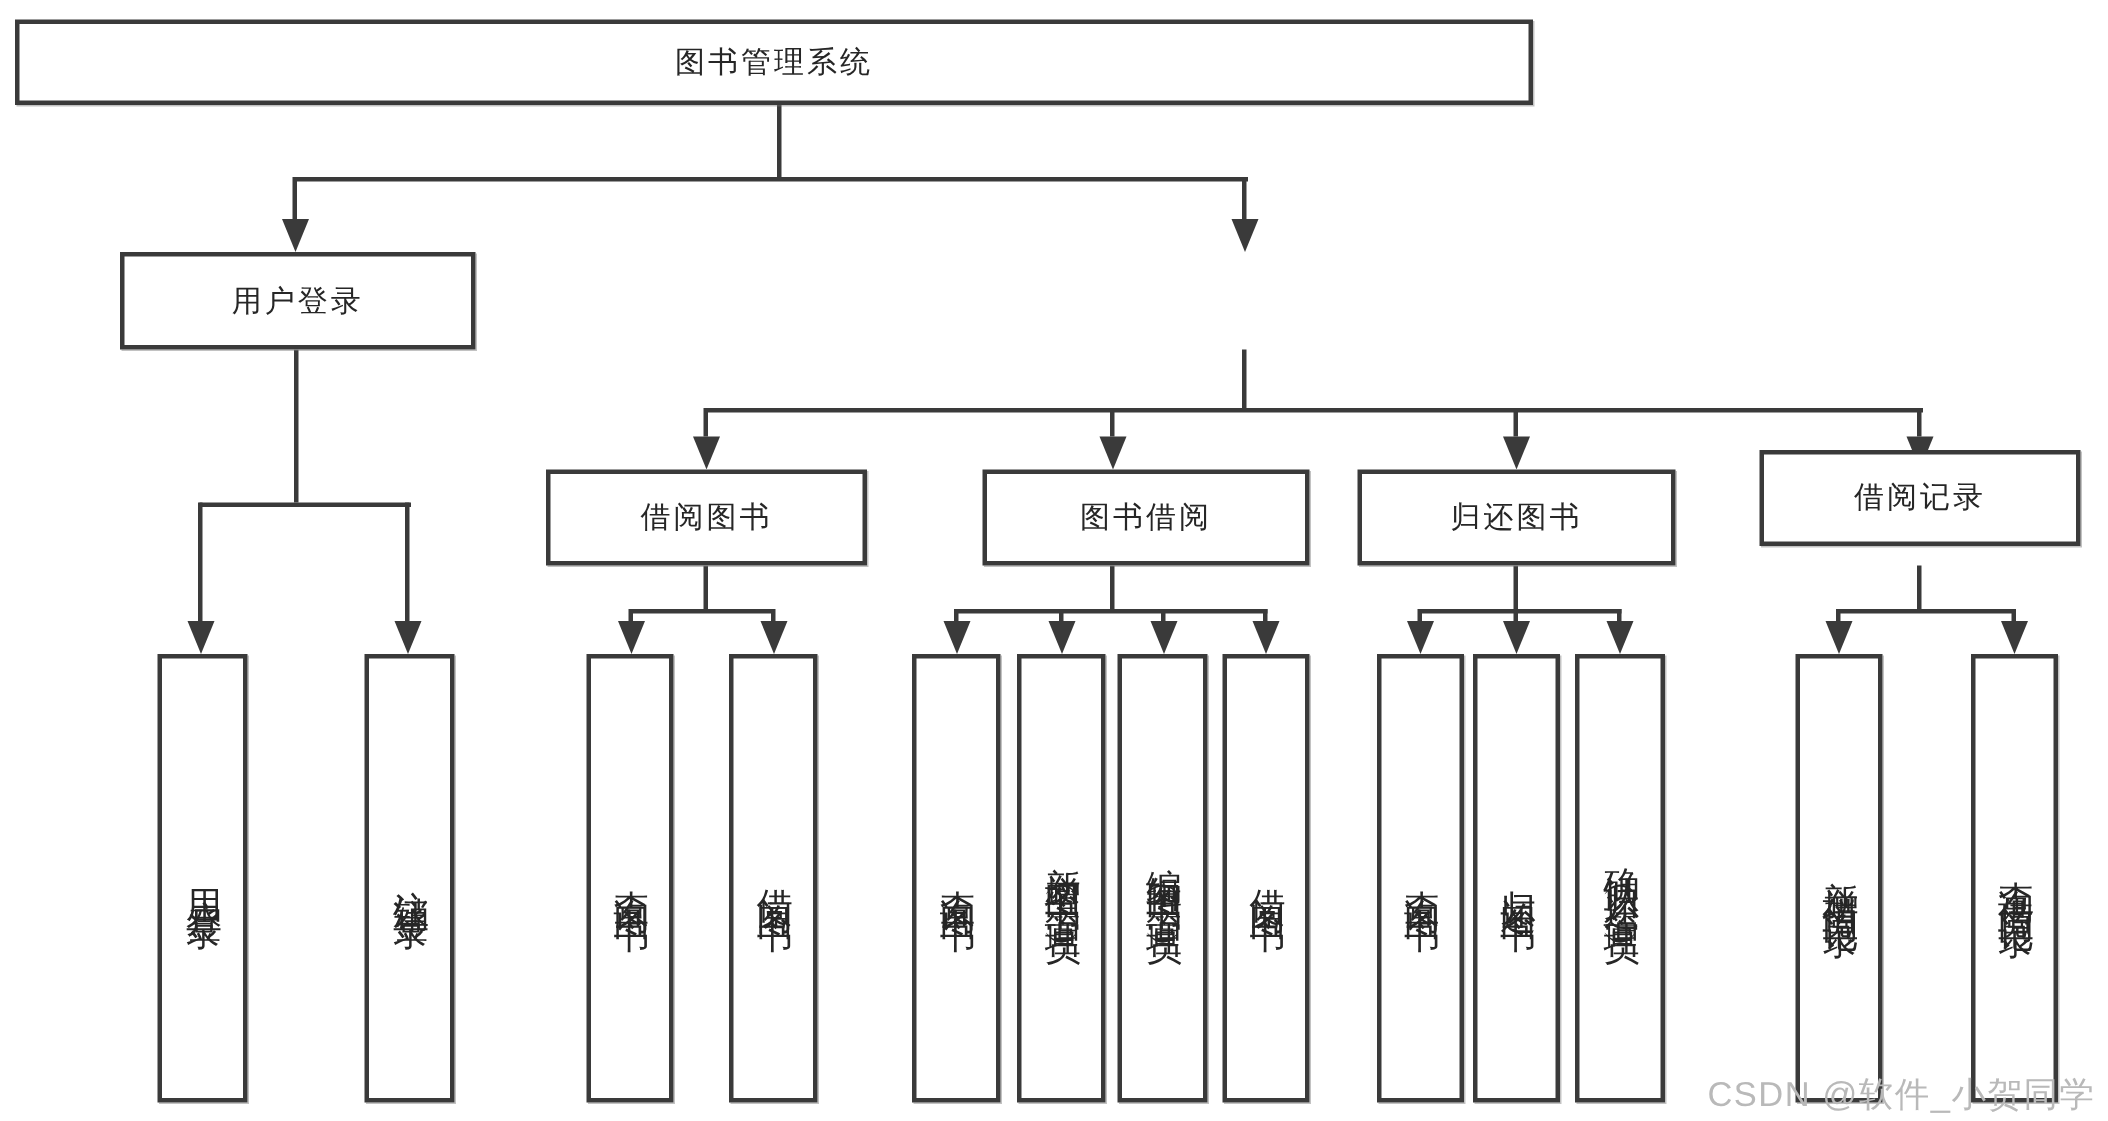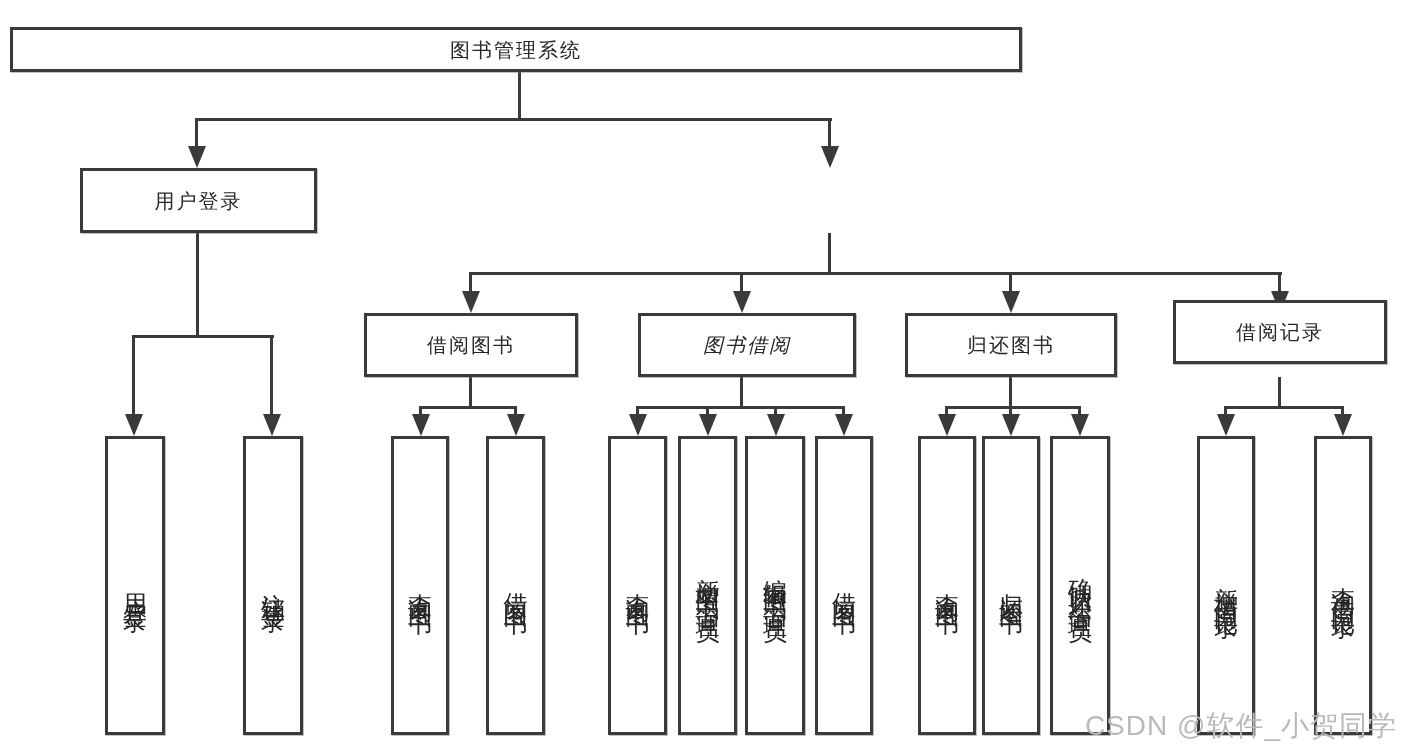--- a/index.html
+++ b/index.html
@@ -71,21 +71,21 @@
     height: 0;
     border-left: 9px solid transparent;
     border-right: 9px solid transparent;
     border-top: 22px solid var(--c-line);
   }
   
   .watermark {
     position: absolute;
     right: 8px;
     bottom: 2px;
-    font-size: 28px;
+    font-size: 23px;
     letter-spacing: 1px;
     color: var(--c-watermark);
     z-index: 10;
     white-space: nowrap;
     text-align: center;
   }
 </style>
 </head>
 <body>
 
@@ -124,32 +124,32 @@
   <div class="hl" style="left:946px; top:406px; width:135px;"></div>
   <div class="drop" style="left:945px; top:406px; height:8px;"></div>
   <div class="drop" style="left:1009px; top:406px; height:8px;"></div>
   <div class="drop" style="left:1078px; top:406px; height:8px;"></div>
 
   <div class="vl" style="left:1278px; top:377px; height:29px;"></div>
   <div class="hl" style="left:1225px; top:406px; width:119px;"></div>
   <div class="drop" style="left:1224px; top:406px; height:8px;"></div>
   <div class="drop" style="left:1341px; top:406px; height:8px;"></div>
 
-  <div class="box" style="left:10px; top:27px; width:1012px; height:45px;">
+  <div class="box" style="left:10px; top:13px; width:1012px; height:57px;">
     <span class="lbl">图书管理系统</span>
   </div>
 
   <div class="box" style="left:80px; top:168px; width:237px; height:65px;">
     <span class="lbl">用户登录</span>
   </div>
 
   <div class="box" style="left:364px; top:313px; width:214px; height:64px;">
     <span class="lbl">借阅图书</span>
   </div>
-  <div class="box" style="left:638px; top:313px; width:218px; height:64px;font-style:italic;">
+  <div class="box" style="left:655px; top:313px; width:218px; height:64px;">
     <span class="lbl">图书借阅</span>
   </div>
   <div class="box" style="left:905px; top:313px; width:212px; height:64px;">
     <span class="lbl">归还图书</span>
   </div>
   <div class="box" style="left:1173px; top:300px; width:214px; height:64px;">
     <span class="lbl">借阅记录</span>
   </div>
 
   <div class="box vbox" style="left:105px; top:436px; width:60px; height:299px;">

